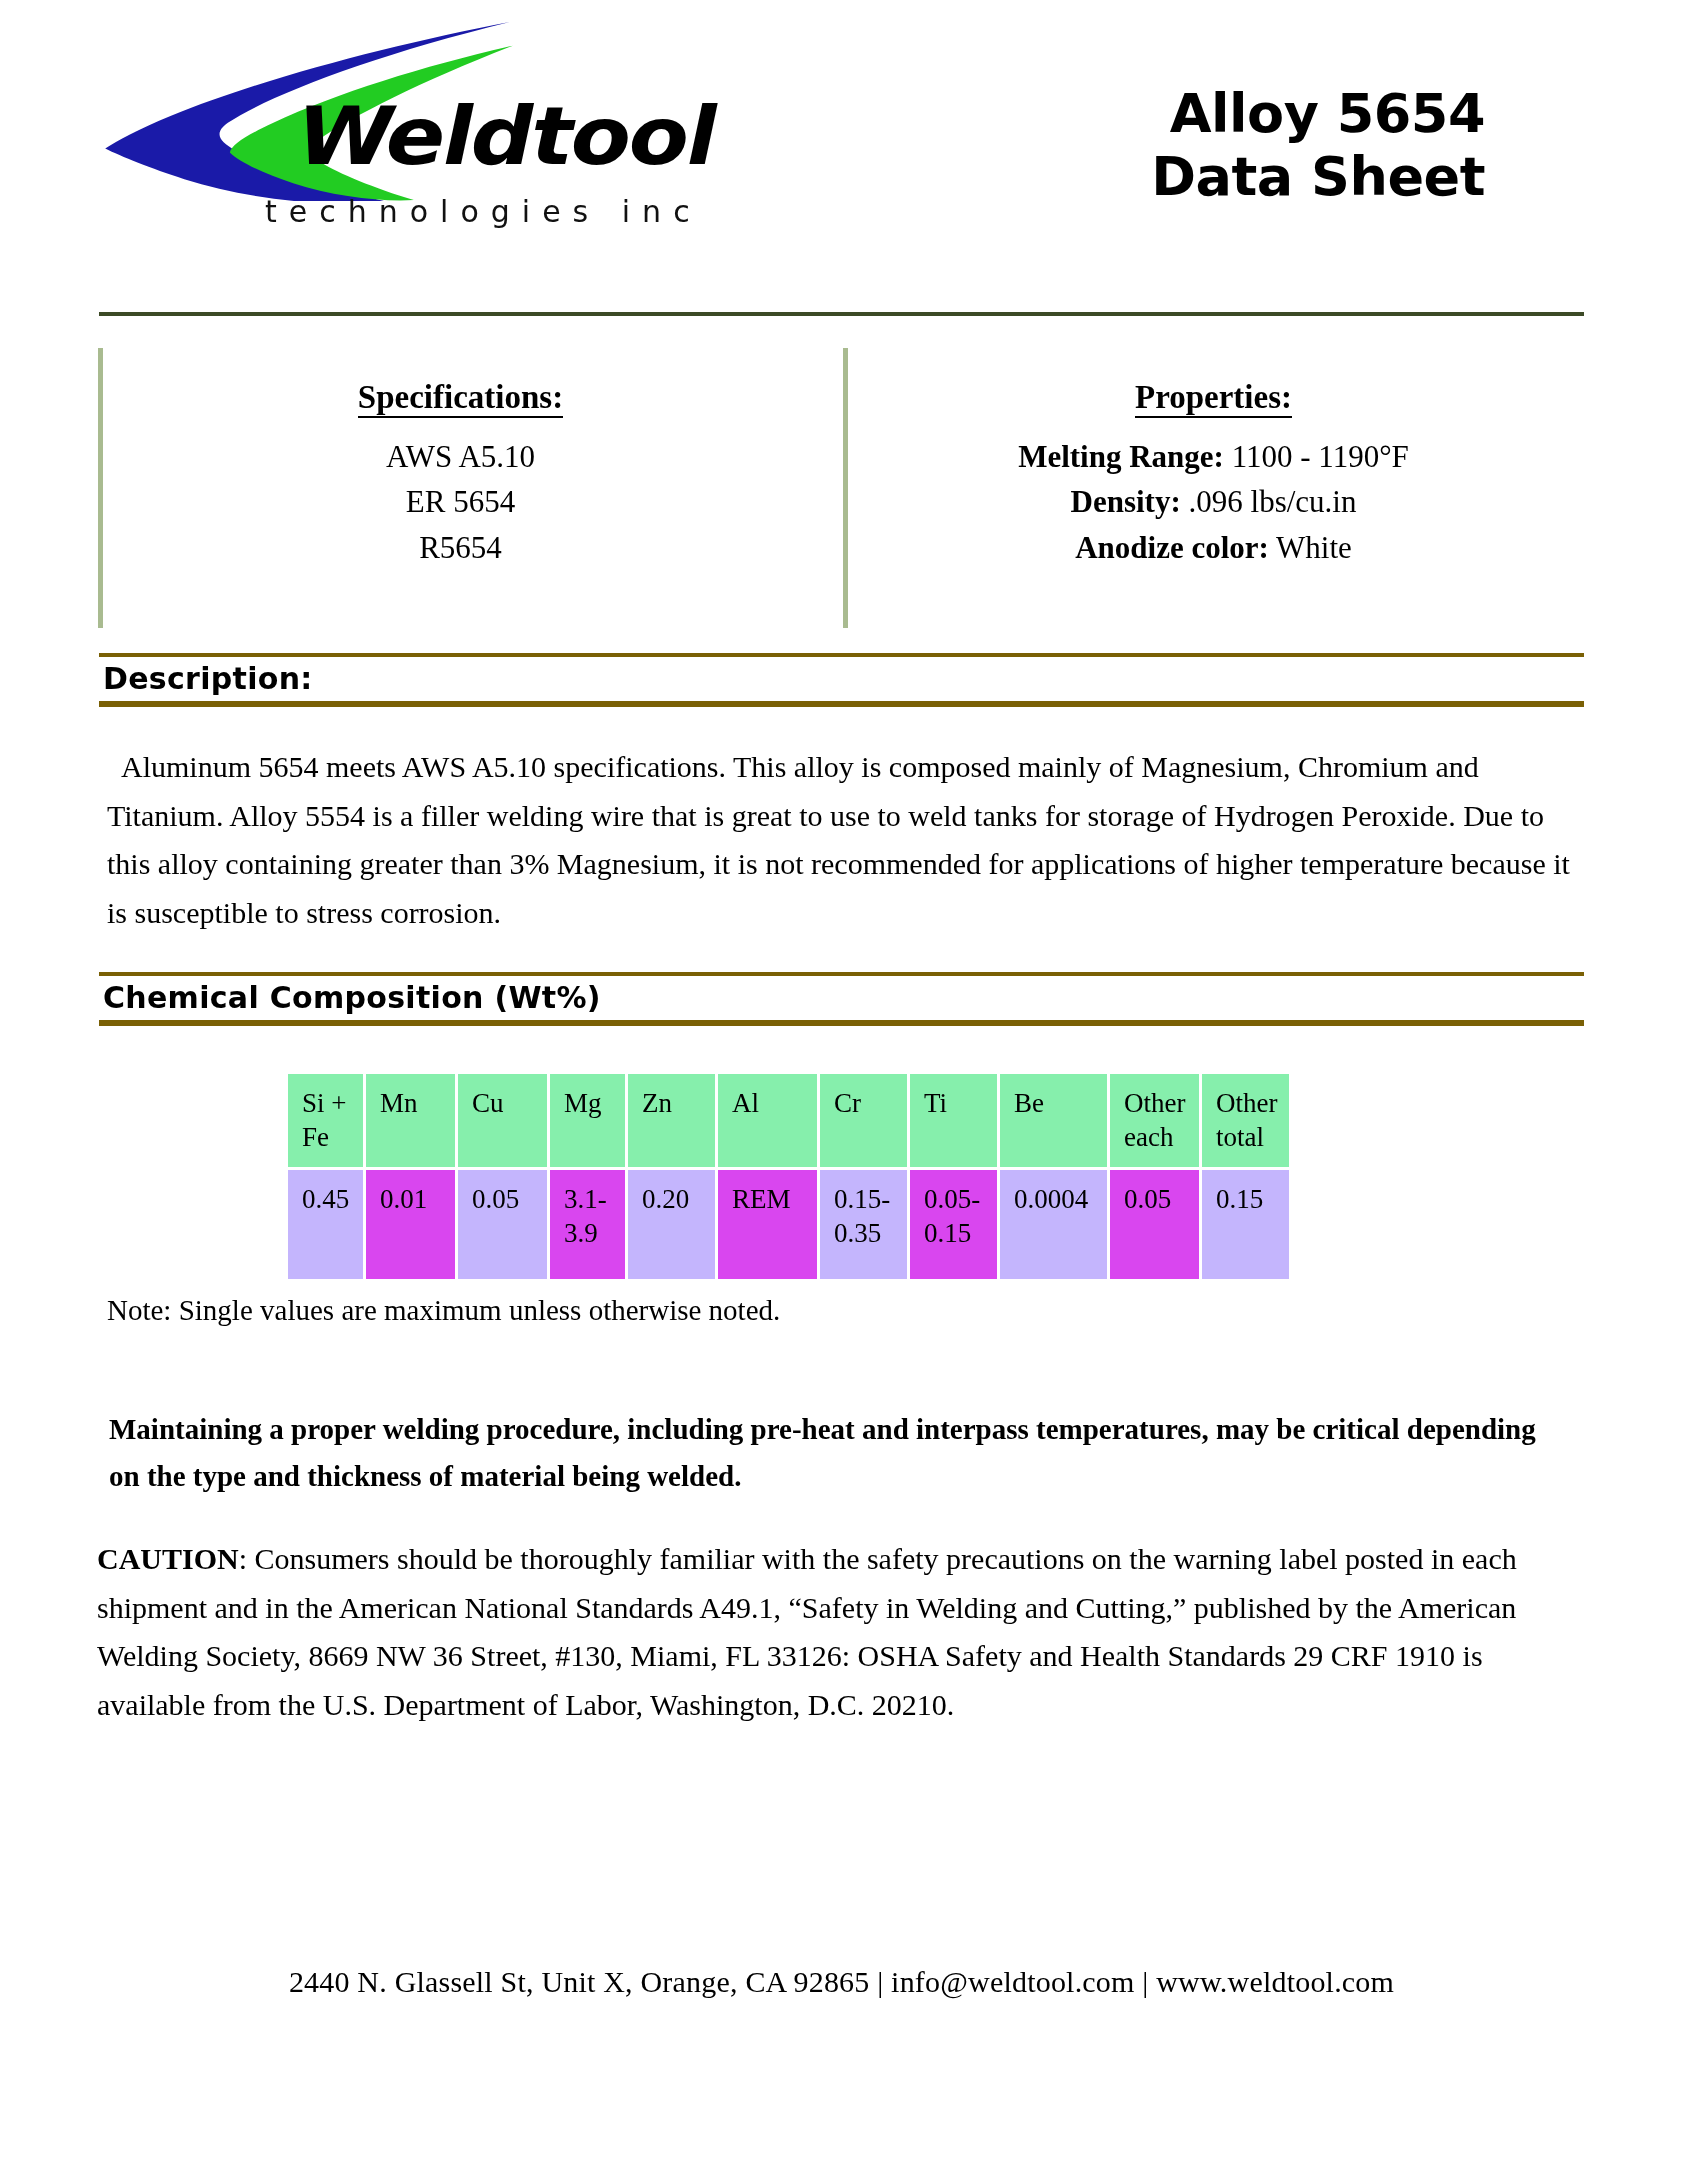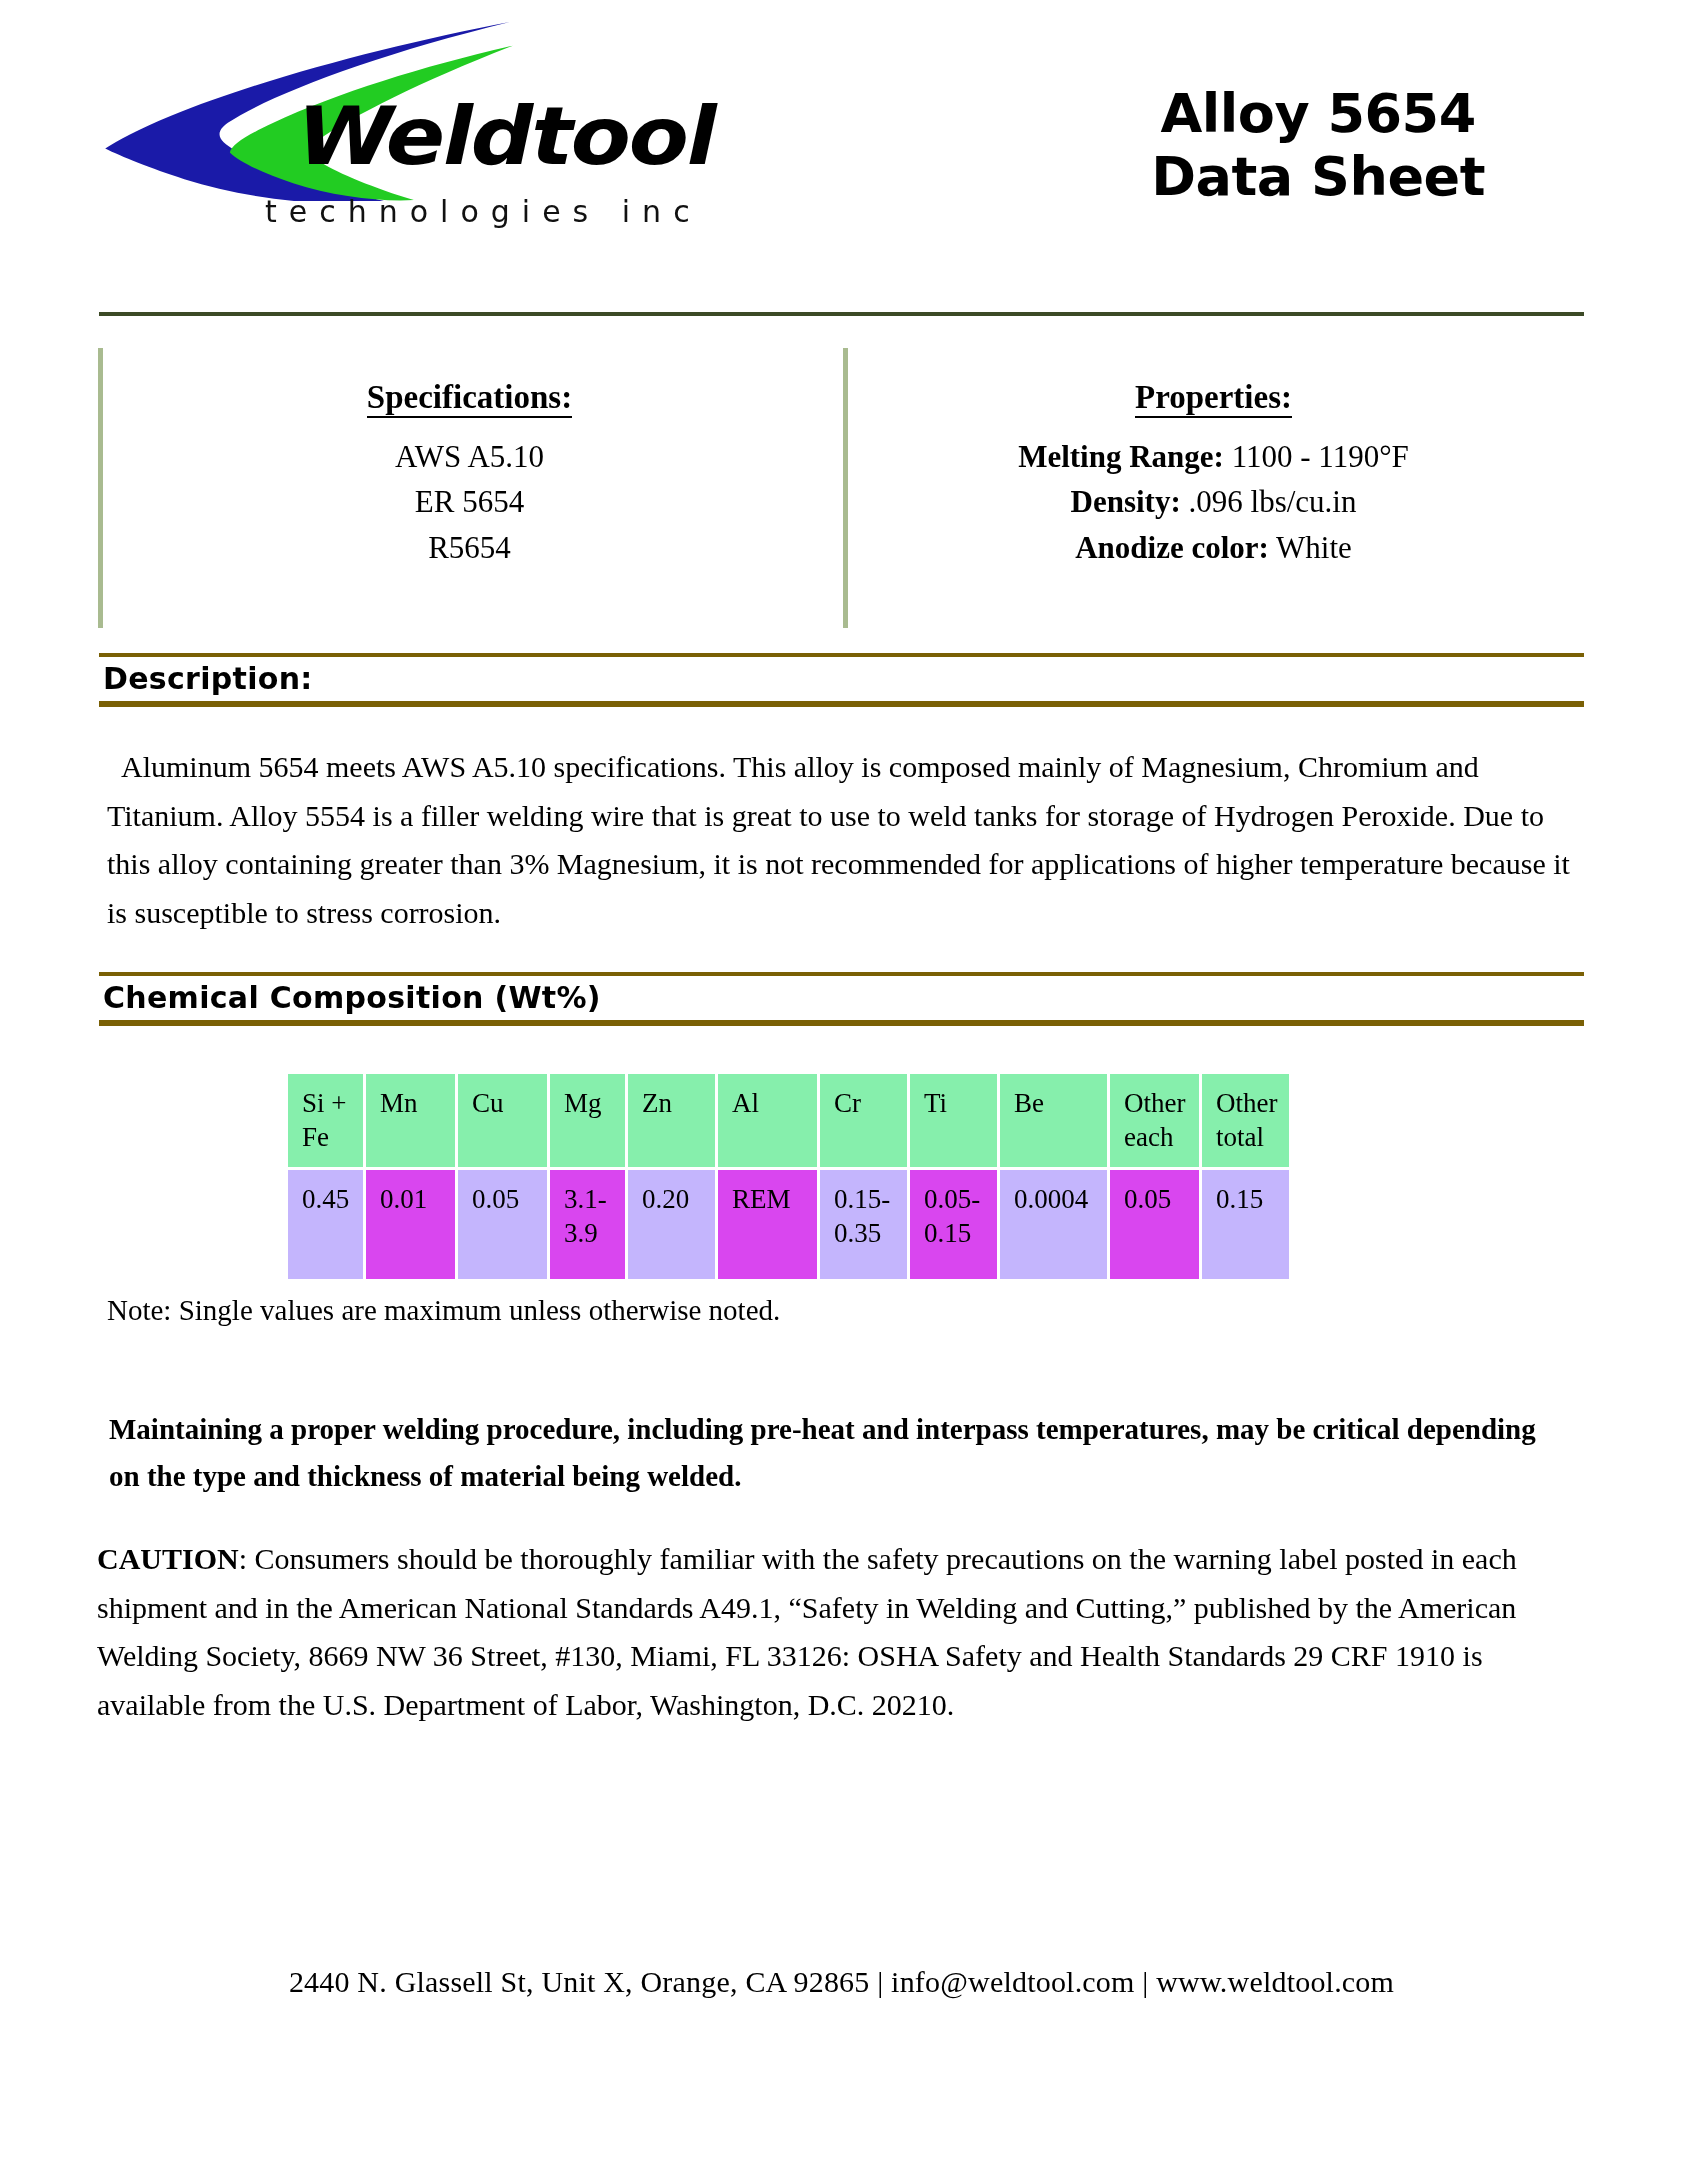--- a/index.html
+++ b/index.html
@@ -75,21 +75,21 @@
     right: 77px;
     top: 83px;
     text-align: right;
     font-family: "DejaVu Sans", sans-serif;
     font-weight: bold;
     font-size: 54px;
     line-height: 1.16;
     color: #000000;
     letter-spacing: -0.5px;
   }
-  .doc-title div { white-space: nowrap; text-align: center; }
+  .doc-title div { white-space: nowrap; }
 
   .top-rule {
     position: absolute;
     left: 99px;
     top: 312px;
     width: 1485px;
     height: 4px;
     background: #3c4a26;
   }
 
@@ -109,21 +109,21 @@
     background: #a9bb90;
   }
   .vrule.left  { left: 98px; }
   .vrule.mid   { left: 843px; }
 
   .specs-col {
     position: absolute;
     top: 0;
     text-align: center;
   }
-  .specs-col.left  { left: 103px;  width: 733px; }
+  .specs-col.left  { left: 94px;  width: 733px; }
   .specs-col.right { left: 847px;  width: 733px; }
 
   .col-heading {
     font-size: 33px;
     font-weight: bold;
     margin-top: 31px;
     margin-bottom: 0;
     letter-spacing: 0px;
   }
   .col-heading span {

